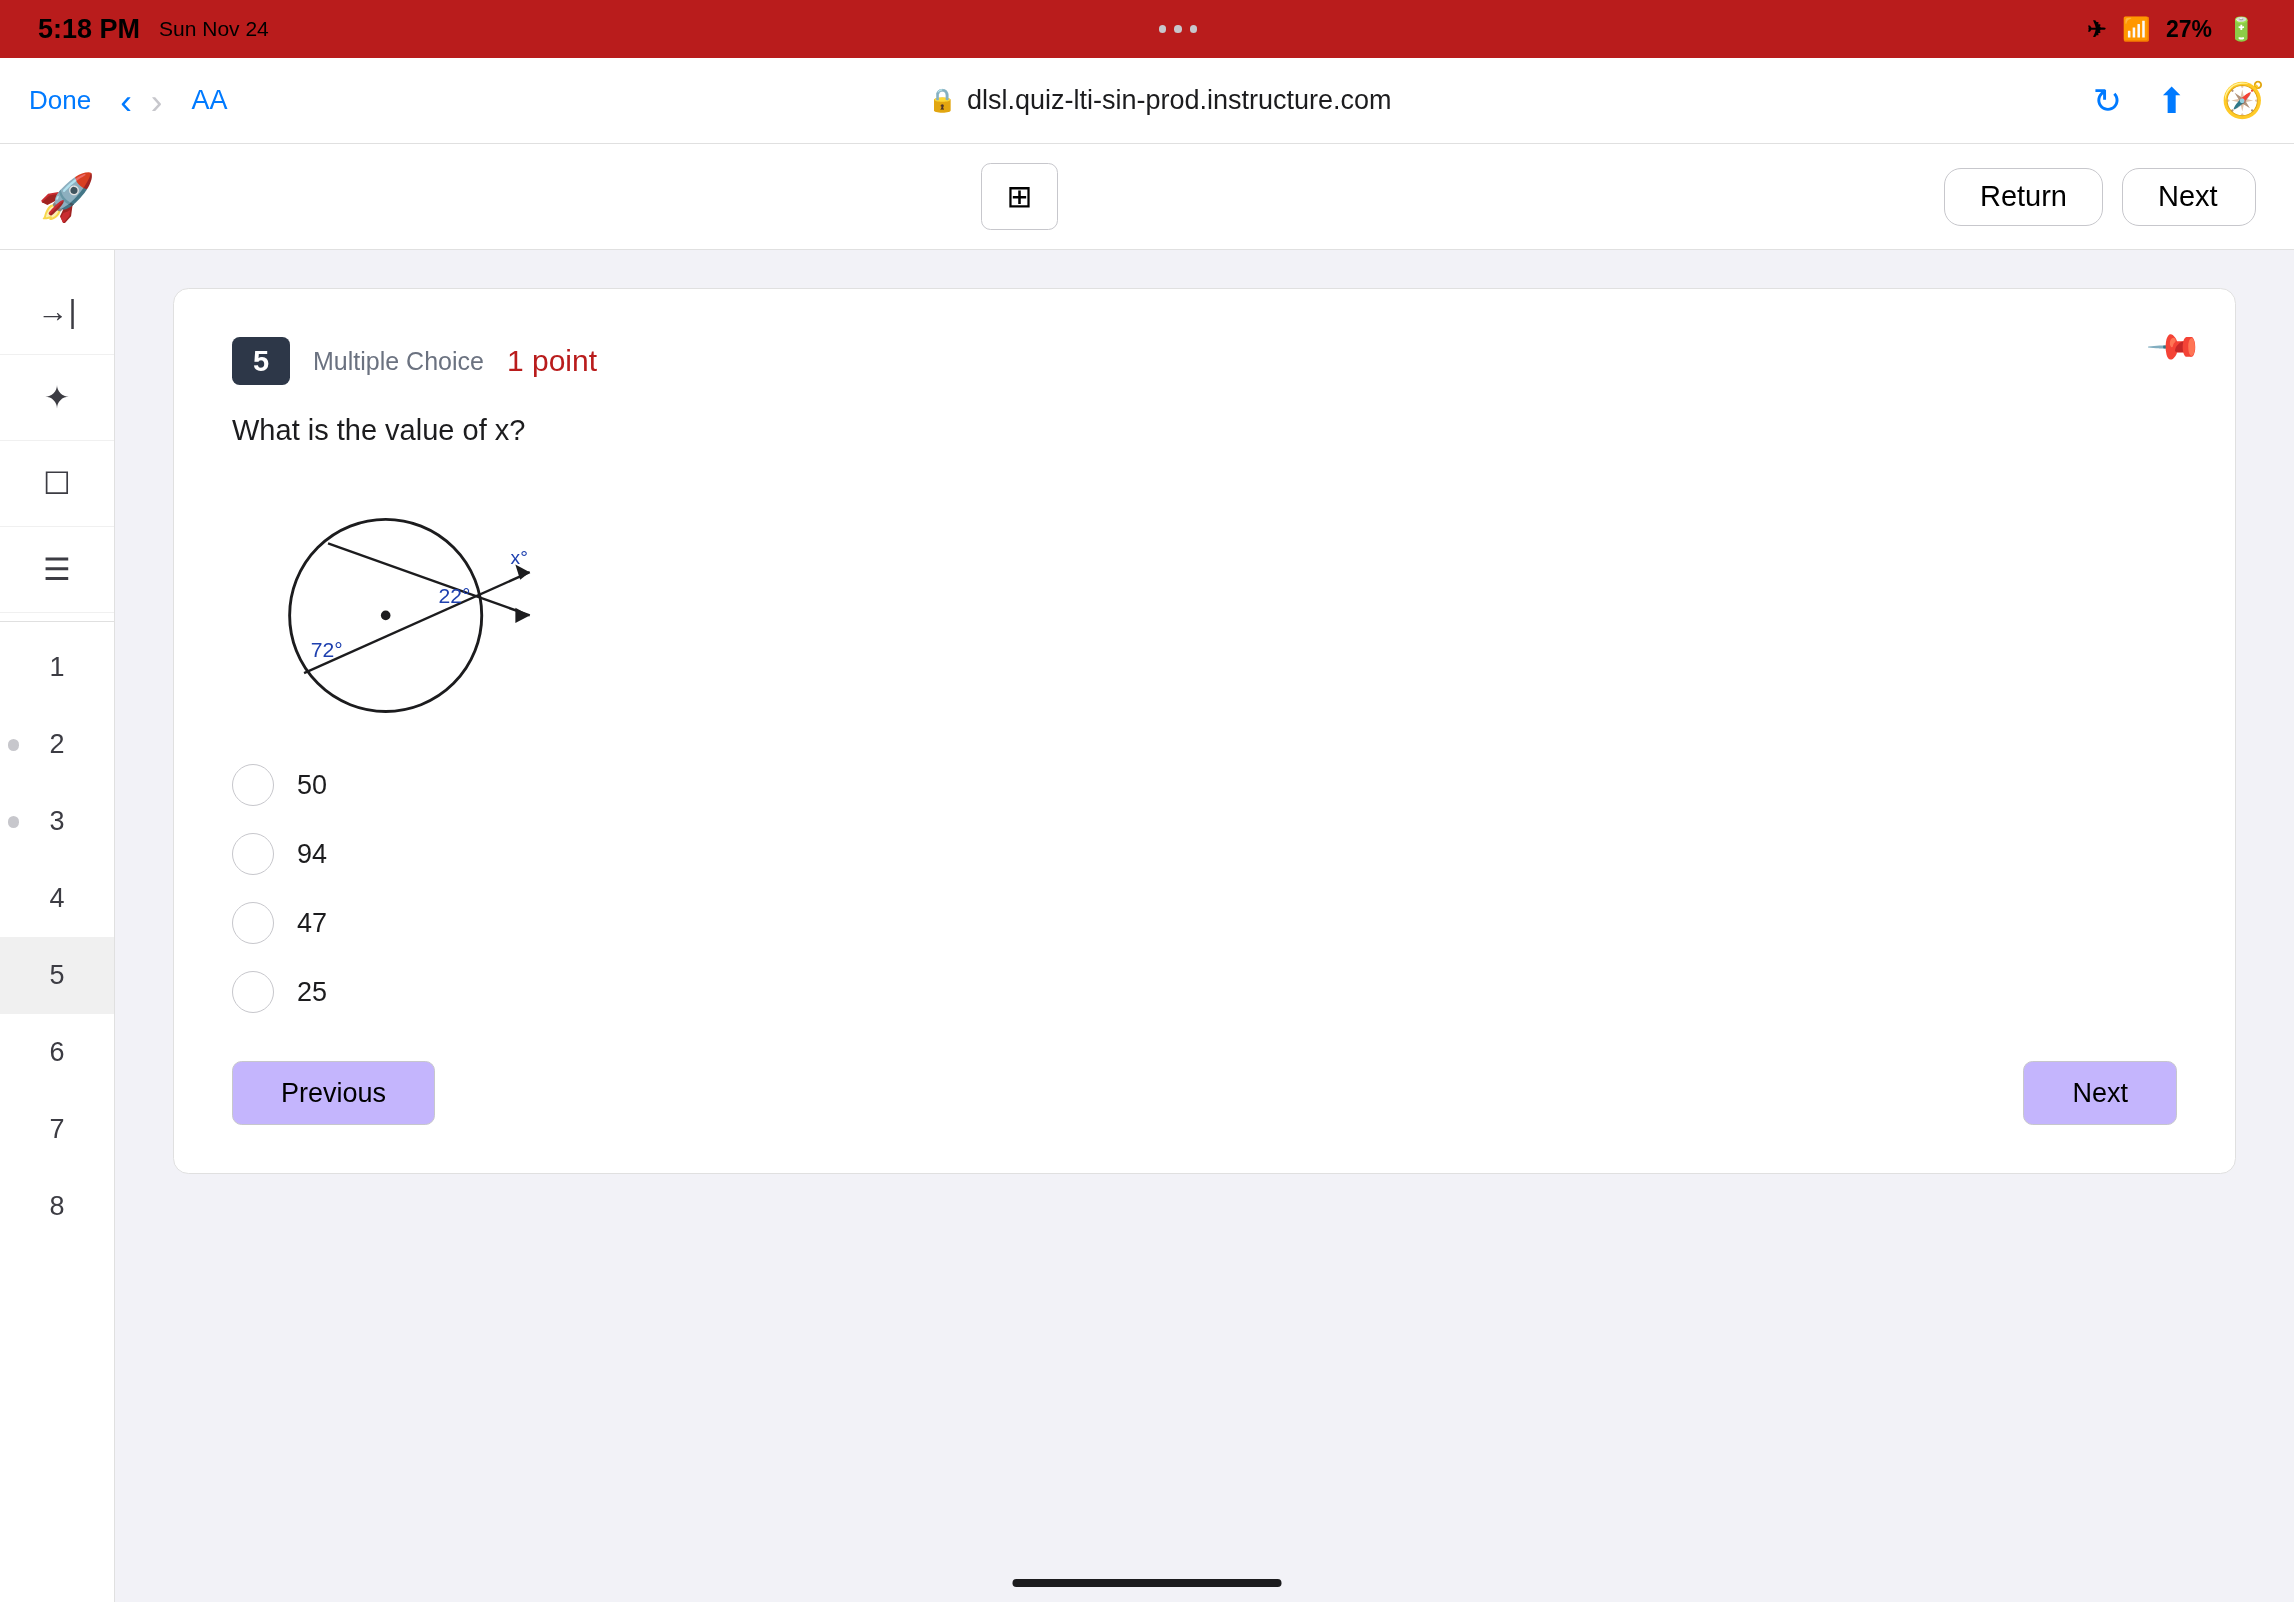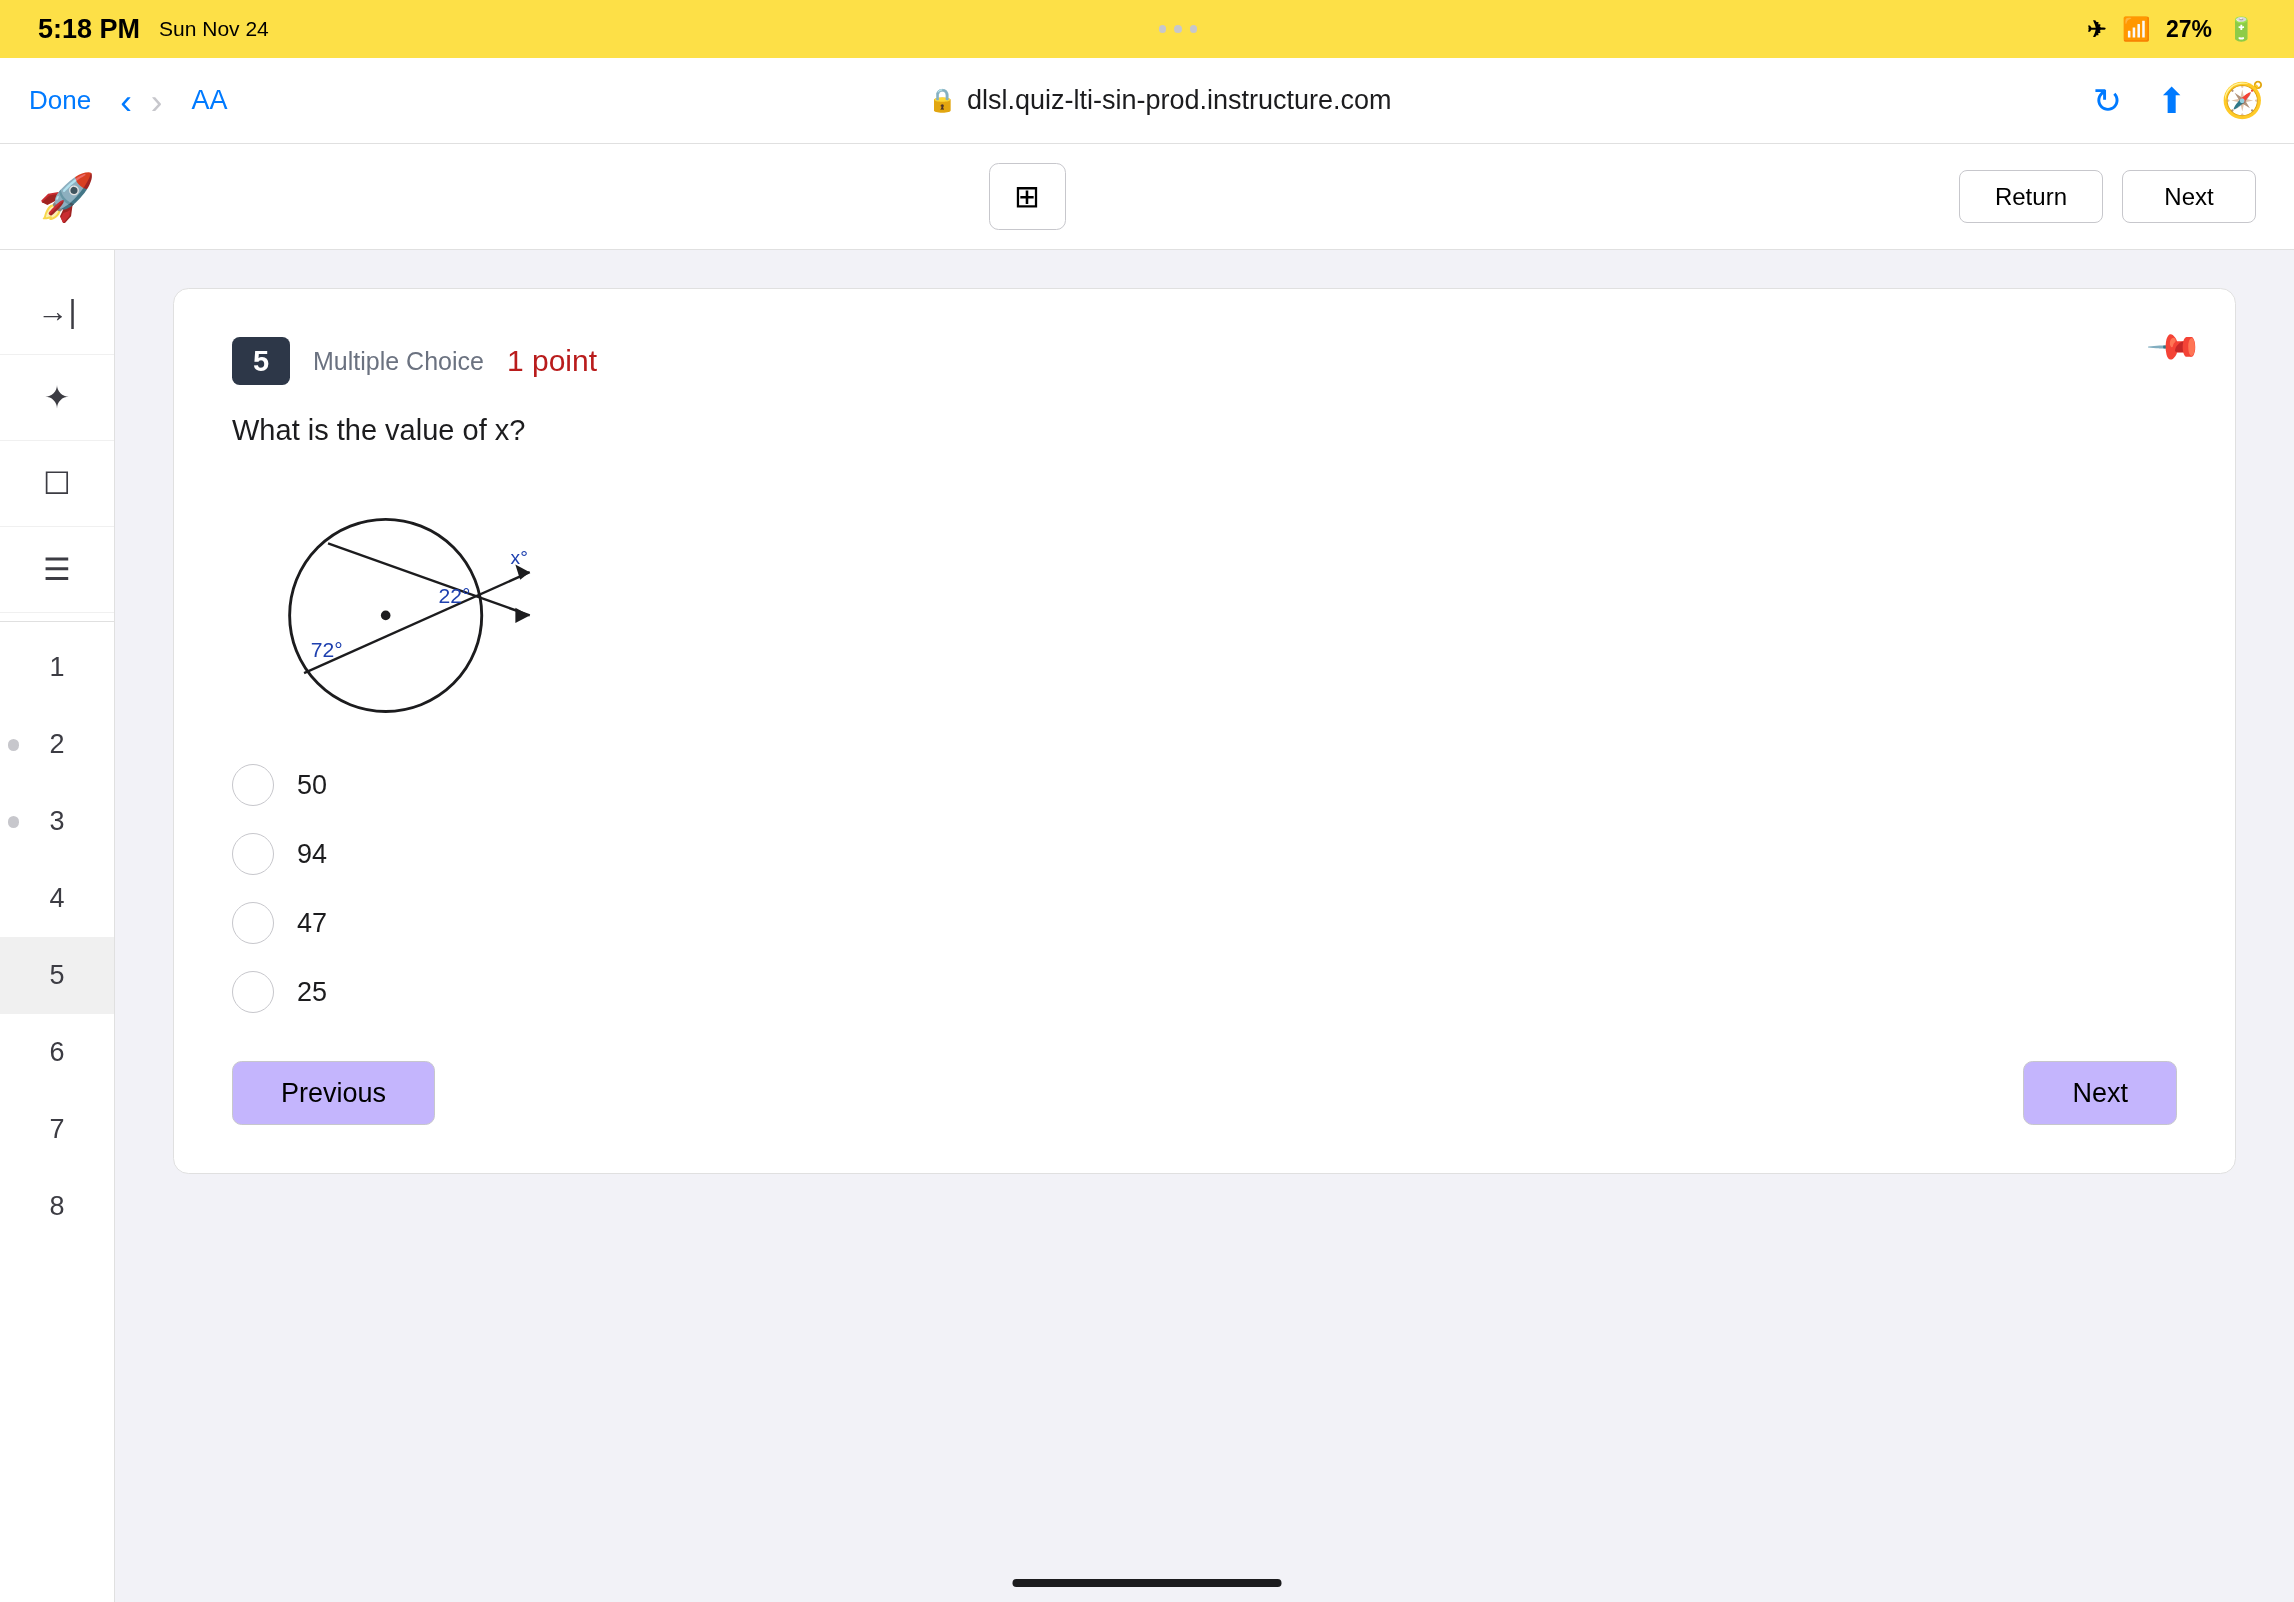--- a/index.html
+++ b/index.html
@@ -8,21 +8,21 @@
       font-family: -apple-system, BlinkMacSystemFont, 'Helvetica Neue', Arial, sans-serif;
       background: #f2f2f7;
       width: 2294px;
       height: 1602px;
       overflow: hidden;
       position: relative;
     }
 
     
     .status-bar {
-      background: #fde047;
+      background: #b91c1c;
       height: 58px;
       display: flex;
       align-items: center;
       justify-content: space-between;
       padding: 0 38px;
       font-size: 27px;
       font-weight: 600;
     }
     .status-left { display: flex; align-items: center; gap: 19px; }
     .status-right { display: flex; align-items: center; gap: 15.4px; font-size: 23px; }
@@ -105,27 +105,27 @@
       font-size: 31px;
       cursor: pointer;
       display: flex;
       align-items: center;
       justify-content: center;
       width: 77px;
       height: 67px;
     }
     .return-btn, .next-btn-top {
       border: 1.4px solid #c7c7cc;
-      border-radius: 8px;
+      border-radius: 17px;
       padding: 11.5px 35px;
       background: white;
-      font-size: 24px;
+      font-size: 29px;
       cursor: pointer;
       min-width: 134px;
-      text-align: center;
+      text-align: left;
     }
 
     
     .main-layout {
       display: flex;
       height: calc(1602px - 58px - 86px - 106px);
     }
 
     
     .sidebar {

